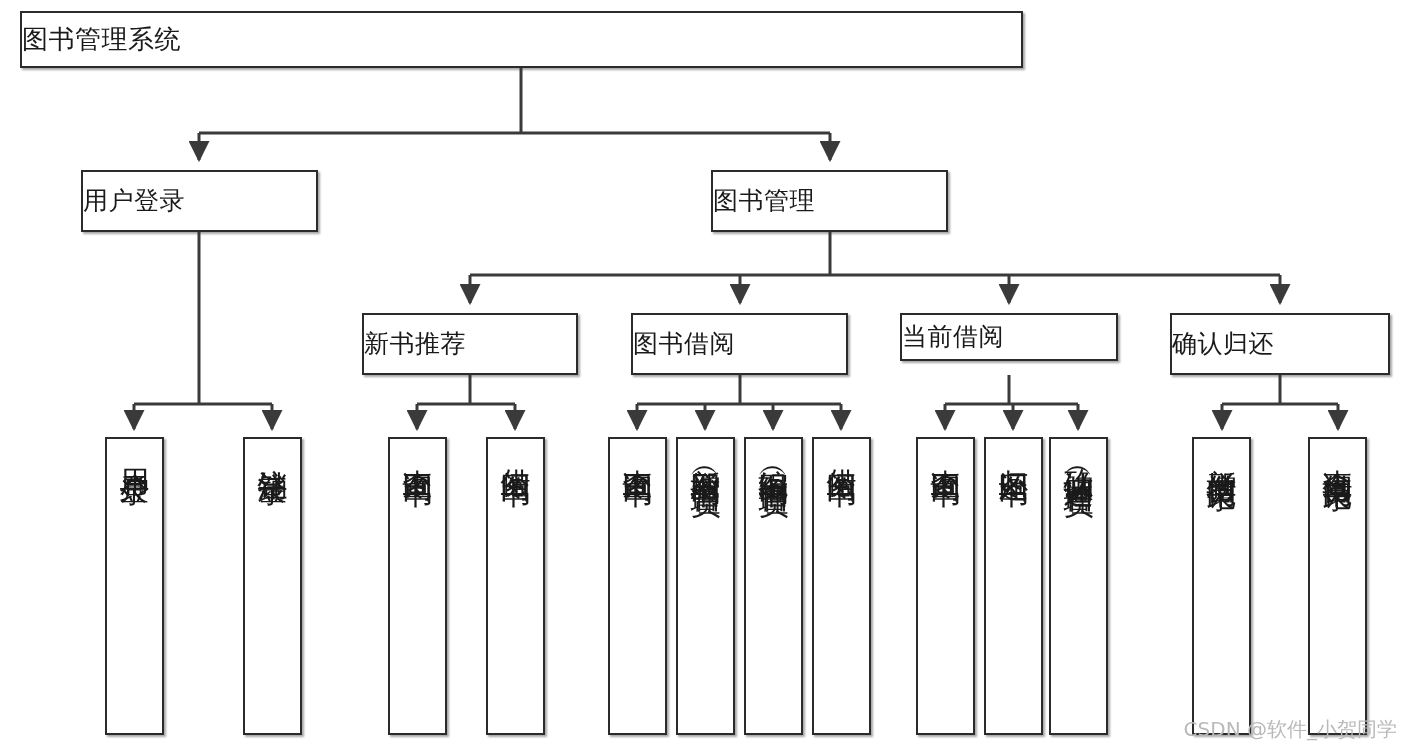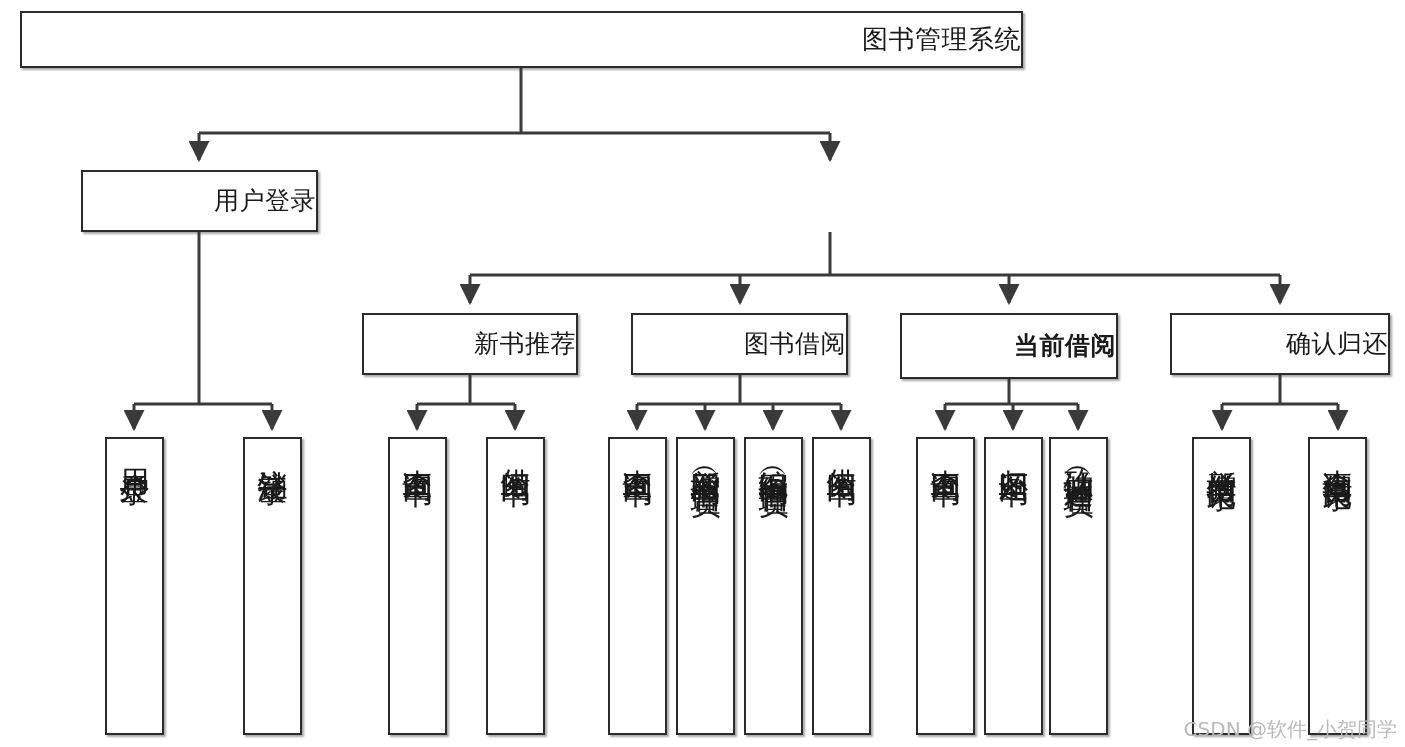--- a/index.html
+++ b/index.html
@@ -19,21 +19,21 @@
     pointer-events:none;
   }
   .node{
     position:absolute;
     box-sizing:border-box;
     background:#ffffff;
     border:2px solid #2b2b2b;
     box-shadow:2px 2px 2px rgba(60,60,60,0.45);
     display:flex;
     align-items:center;
-    justify-content:flex-end;
+    justify-content:flex-start;
     color:#1a1a1a;
     z-index:2;
   }
   .node .lbl{
     display:block;
     text-align:center;
     line-height:1.18;
     white-space:nowrap;
   }
   
@@ -123,28 +123,31 @@
     </g>
   </svg>
 
   <div class="node h root" style="left:20px;top:11px;width:1003px;height:57px;">
     <span class="lbl">图书管理系统</span>
   </div>
 
   <div class="node h" style="left:81px;top:170px;width:237px;height:62px;">
     <span class="lbl">用户登录</span>
   </div>
+  <div class="node h" style="left:711px;top:170px;width:237px;height:62px;">
+    <span class="lbl">图书管理</span>
+  </div>
 
   <div class="node h" style="left:631px;top:313px;width:217px;height:62px;">
     <span class="lbl">图书借阅</span>
   </div>
   <div class="node h" style="left:362px;top:313px;width:216px;height:62px;">
     <span class="lbl">新书推荐</span>
   </div>
-  <div class="node h" style="left:900px;top:313px;width:218px;height:66px;font-weight:bold;">
+  <div class="node h" style="left:900px;top:313px;width:218px;height:48px;">
     <span class="lbl">当前借阅</span>
   </div>
   <div class="node h" style="left:1170px;top:313px;width:220px;height:62px;">
     <span class="lbl">确认归还</span>
   </div>
 
   <div class="node v" style="left:105px;top:437px;width:59px;height:298px;">
     <span class="lbl">用户登录</span>
   </div>
   <div class="node v" style="left:243px;top:437px;width:59px;height:298px;">

